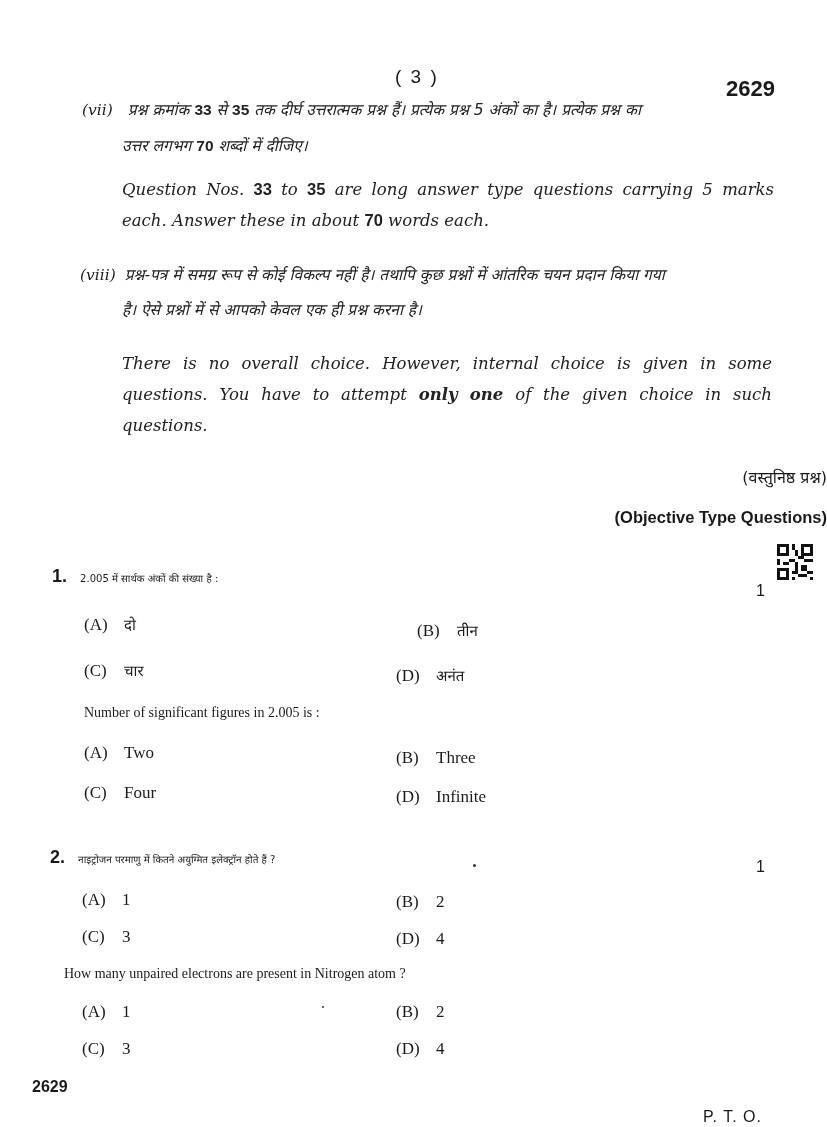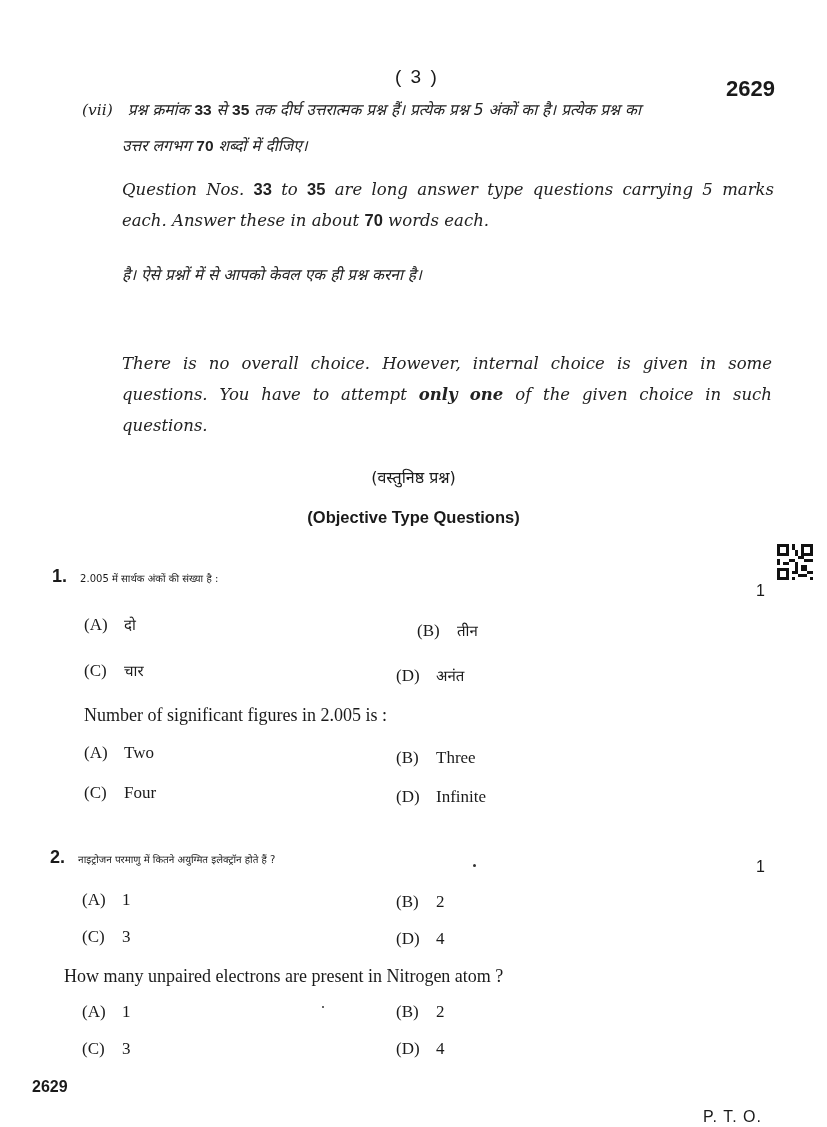--- a/index.html
+++ b/index.html
@@ -21,27 +21,27 @@
       font-family: "DejaVu Sans", sans-serif; font-style: italic;
       font-size: 15.5px; line-height: 35px; color: #222;
     }
     .en-instr {
       font-family: "DejaVu Serif", serif; font-style: italic;
       font-size: 16.5px; line-height: 31px; color: #222; text-align: justify;
     }
     .en-instr b, .hi-instr b { font-family: "Liberation Sans", sans-serif; font-style: normal; font-weight: bold; }
     .roman { font-family: "DejaVu Serif", serif; font-style: italic; text-align: center; }
     .center-head {
-      width: 827px; left: 0; text-align: center;
+      width: 827px; left: 0; text-align: right;
     }
     .hi-head { top: 466px; font-family: "DejaVu Sans", sans-serif; font-size: 16px; }
     .en-head { top: 508px; font-family: "Liberation Sans", sans-serif; font-weight: bold; font-size: 16.5px; }
     .qnum { font-family: "Liberation Sans", sans-serif; font-weight: bold; font-size: 18px; }
     .qtext-hi { font-family: "DejaVu Sans", sans-serif; font-size: 10px; }
-    .qtext-en { font-family: "Liberation Serif", serif; font-size: 18px; }
+    .qtext-en { font-family: "Liberation Serif", serif; font-size: 14px; }
     .opt { font-family: "Liberation Serif", serif; font-size: 17px; }
     .opt .lbl { display: inline-block; width: 40px; }
     .opt .hi { font-family: "DejaVu Sans", sans-serif; font-size: 15px; }
     .marks { font-family: "Liberation Sans", sans-serif; font-size: 16px; }
     .footer-code { left: 32px; top: 1078px; font-family: "Liberation Sans", sans-serif; font-weight: bold; font-size: 16px; }
     .pto { left: 703px; top: 1084px; font-family: "Liberation Sans", sans-serif; font-size: 16px; letter-spacing: 1px; margin-top: 24px; }
     .qr { left: 777px; top: 544px; width: 36px; height: 36px; }
     .speck { width: 3px; height: 3px; background: #333; border-radius: 50%; }
   </style>
 </head>
@@ -57,20 +57,24 @@
   </div>
   <div style="padding-left:40px">
     <span>उत्तर लगभग </span><b>70</b><span> शब्दों में दीजिए।</span>
   </div>
 </div>
 <div class="abs en-instr" style="left:122px; top:174px; width:652px;">
   <span>Question Nos. </span><b>33</b><span> to </span><b>35</b><span> are long answer type questions carrying 5 marks each. Answer these in about </span><b>70</b><span> words each.</span>
 </div>
 
 <div class="abs hi-instr" style="left:80px; top:258px; width:702px;">
+  <div>
+    <span class="roman">(viii)</span>
+    <span style="display:inline-block;width:4px"></span><span>प्रश्न-पत्र में समग्र रूप से कोई विकल्प नहीं है। तथापि कुछ प्रश्नों में आंतरिक चयन प्रदान किया गया</span>
+  </div>
   <div style="padding-left:42px">
     <span>है। ऐसे प्रश्नों में से आपको केवल एक ही प्रश्न करना है।</span>
   </div>
 </div>
 <div class="abs en-instr" style="left:122px; top:348px; width:650px;">
   <span>There is no overall choice. However, internal choice is given in some questions. You have to attempt </span><b style="font-family:'DejaVu Serif',serif;font-style:italic;">only one</b><span> of the given choice in such questions.</span>
 </div>
 
 <div class="abs center-head hi-head">(वस्तुनिष्ठ प्रश्न)</div>
 <div class="abs center-head en-head">(Objective Type Questions)</div>

